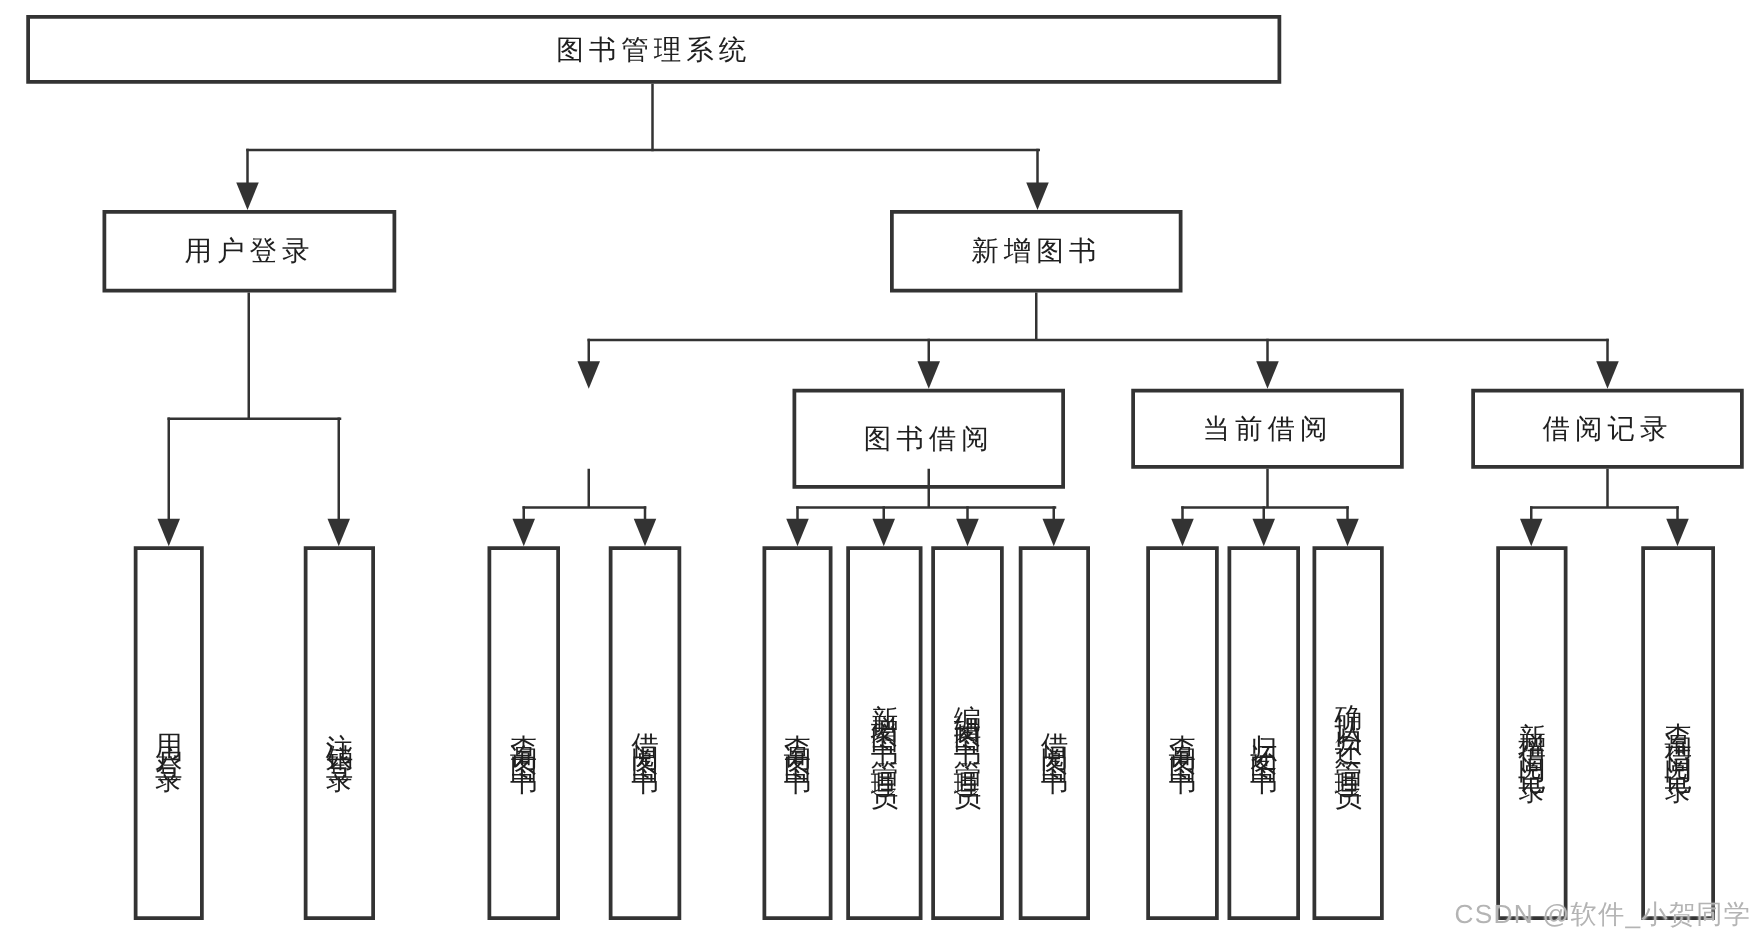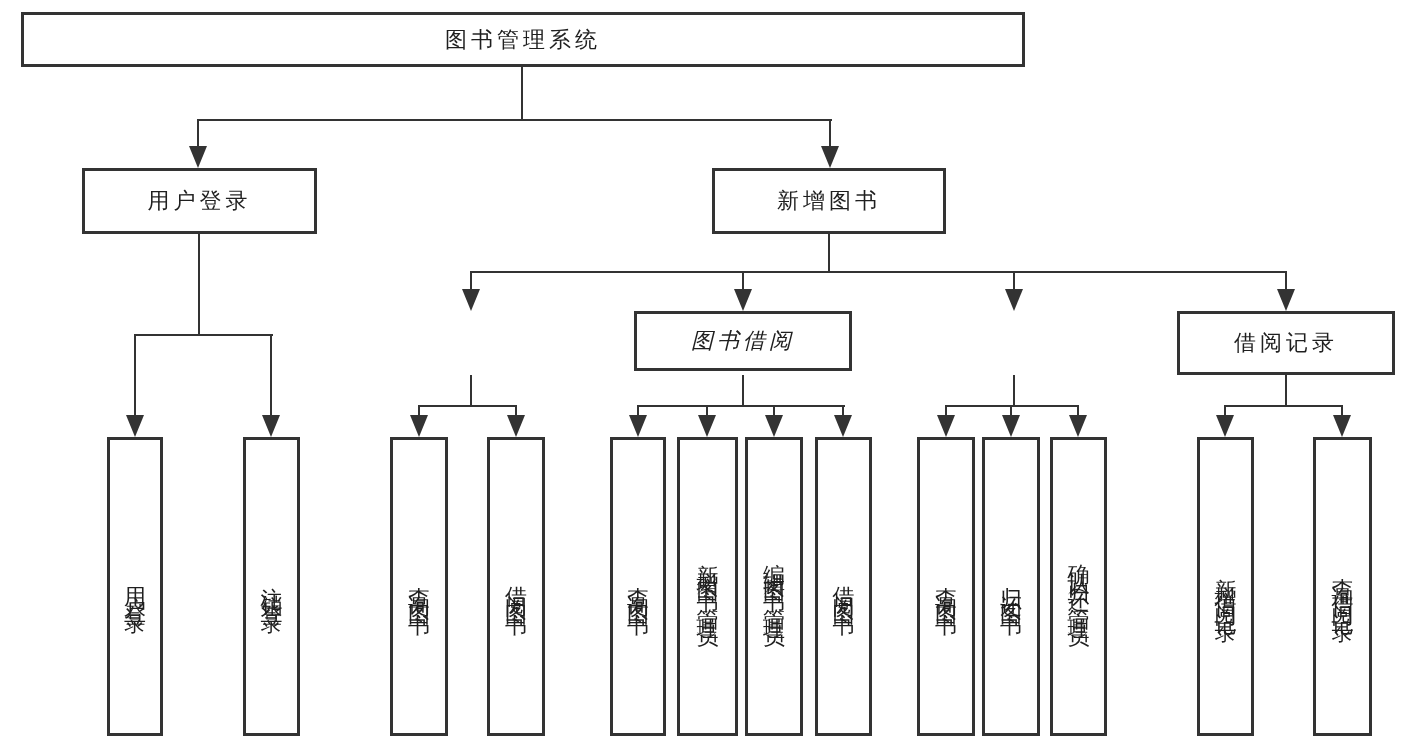--- a/index.html
+++ b/index.html
@@ -36,22 +36,23 @@
 
 <div id="canvas">
 
   <div class="node" style="left:21px; top:12px; width:1004px; height:55px;">图书管理系统</div>
 
   <div class="node" style="left:82px; top:168px; width:235px; height:66px;">用户登录</div>
 
   <div class="node" style="left:712px; top:168px; width:234px; height:66px;">新增图书</div>
 
 
-  <div class="node" style="left:634px; top:311px; width:218px; height:60px;font-style:italic;">图书借阅</div>
+  <div class="node" style="left:634px; top:311px; width:218px; height:80px;">图书借阅</div>
 
+  <div class="node" style="left:905px; top:311px; width:218px; height:64px;">当前借阅</div>
 
   <div class="node" style="left:1177px; top:311px; width:218px; height:64px;">借阅记录</div>
 
   <div class="node node-v" style="left:107px; top:437px; width:56px; height:299px;">用户登录</div>
 
   <div class="node node-v" style="left:243px; top:437px; width:57px; height:299px;">注销登录</div>
 
   <div class="node node-v" style="left:390px; top:437px; width:58px; height:299px;">查询图书</div>
 
   <div class="node node-v" style="left:487px; top:437px; width:58px; height:299px;">借阅图书</div>
@@ -126,14 +127,15 @@
   <div class="l vl" style="left:1077px; top:405px; height:12px;"></div>
   <div class="arr" style="left:1069px; top:415px;"></div>
 
   <div class="l vl" style="left:1285px; top:375px; height:31px;"></div>
   <div class="l hl" style="left:1224px; top:405px; width:119px;"></div>
   <div class="l vl" style="left:1224px; top:405px; height:12px;"></div>
   <div class="arr" style="left:1216px; top:415px;"></div>
   <div class="l vl" style="left:1341px; top:405px; height:12px;"></div>
   <div class="arr" style="left:1333px; top:415px;"></div>
 
+  <div class="watermark">CSDN @软件_小贺同学</div>
 
 </div>
 
 </body></html>

